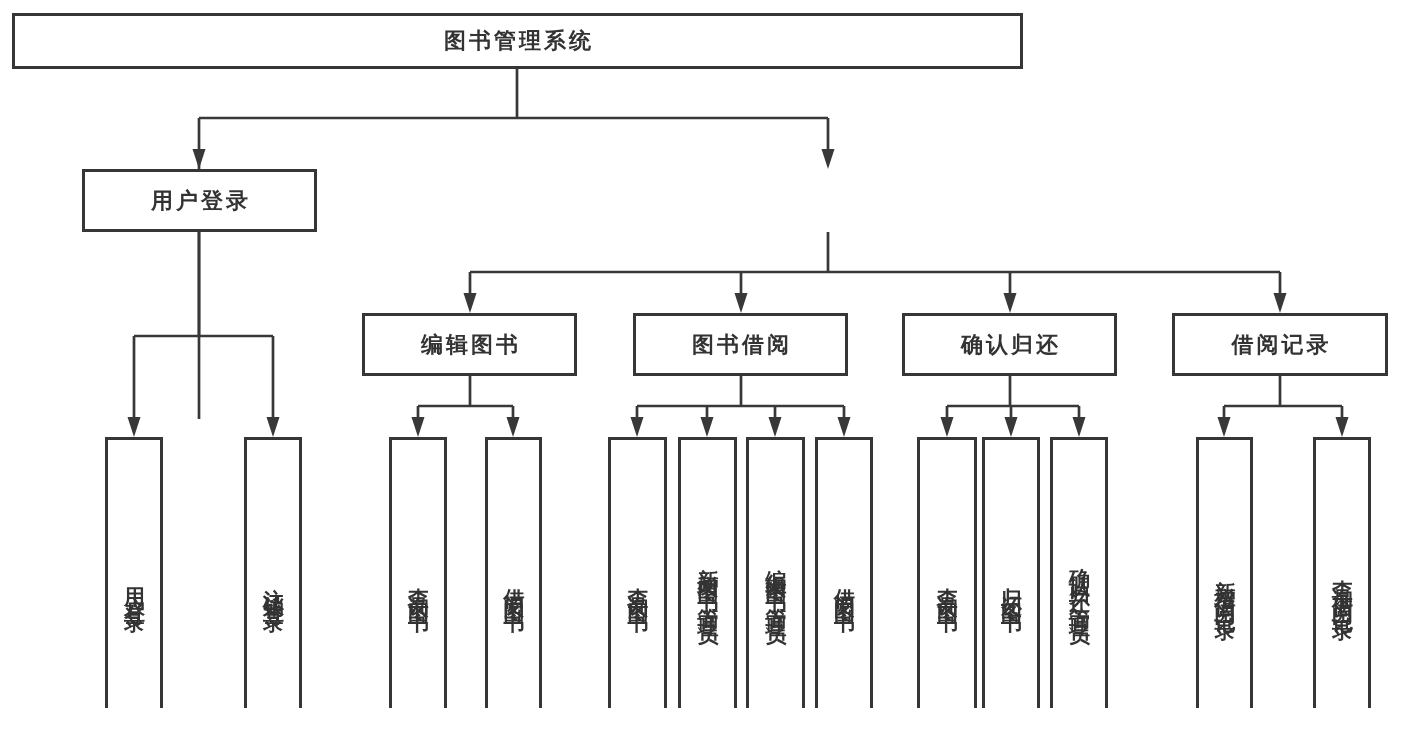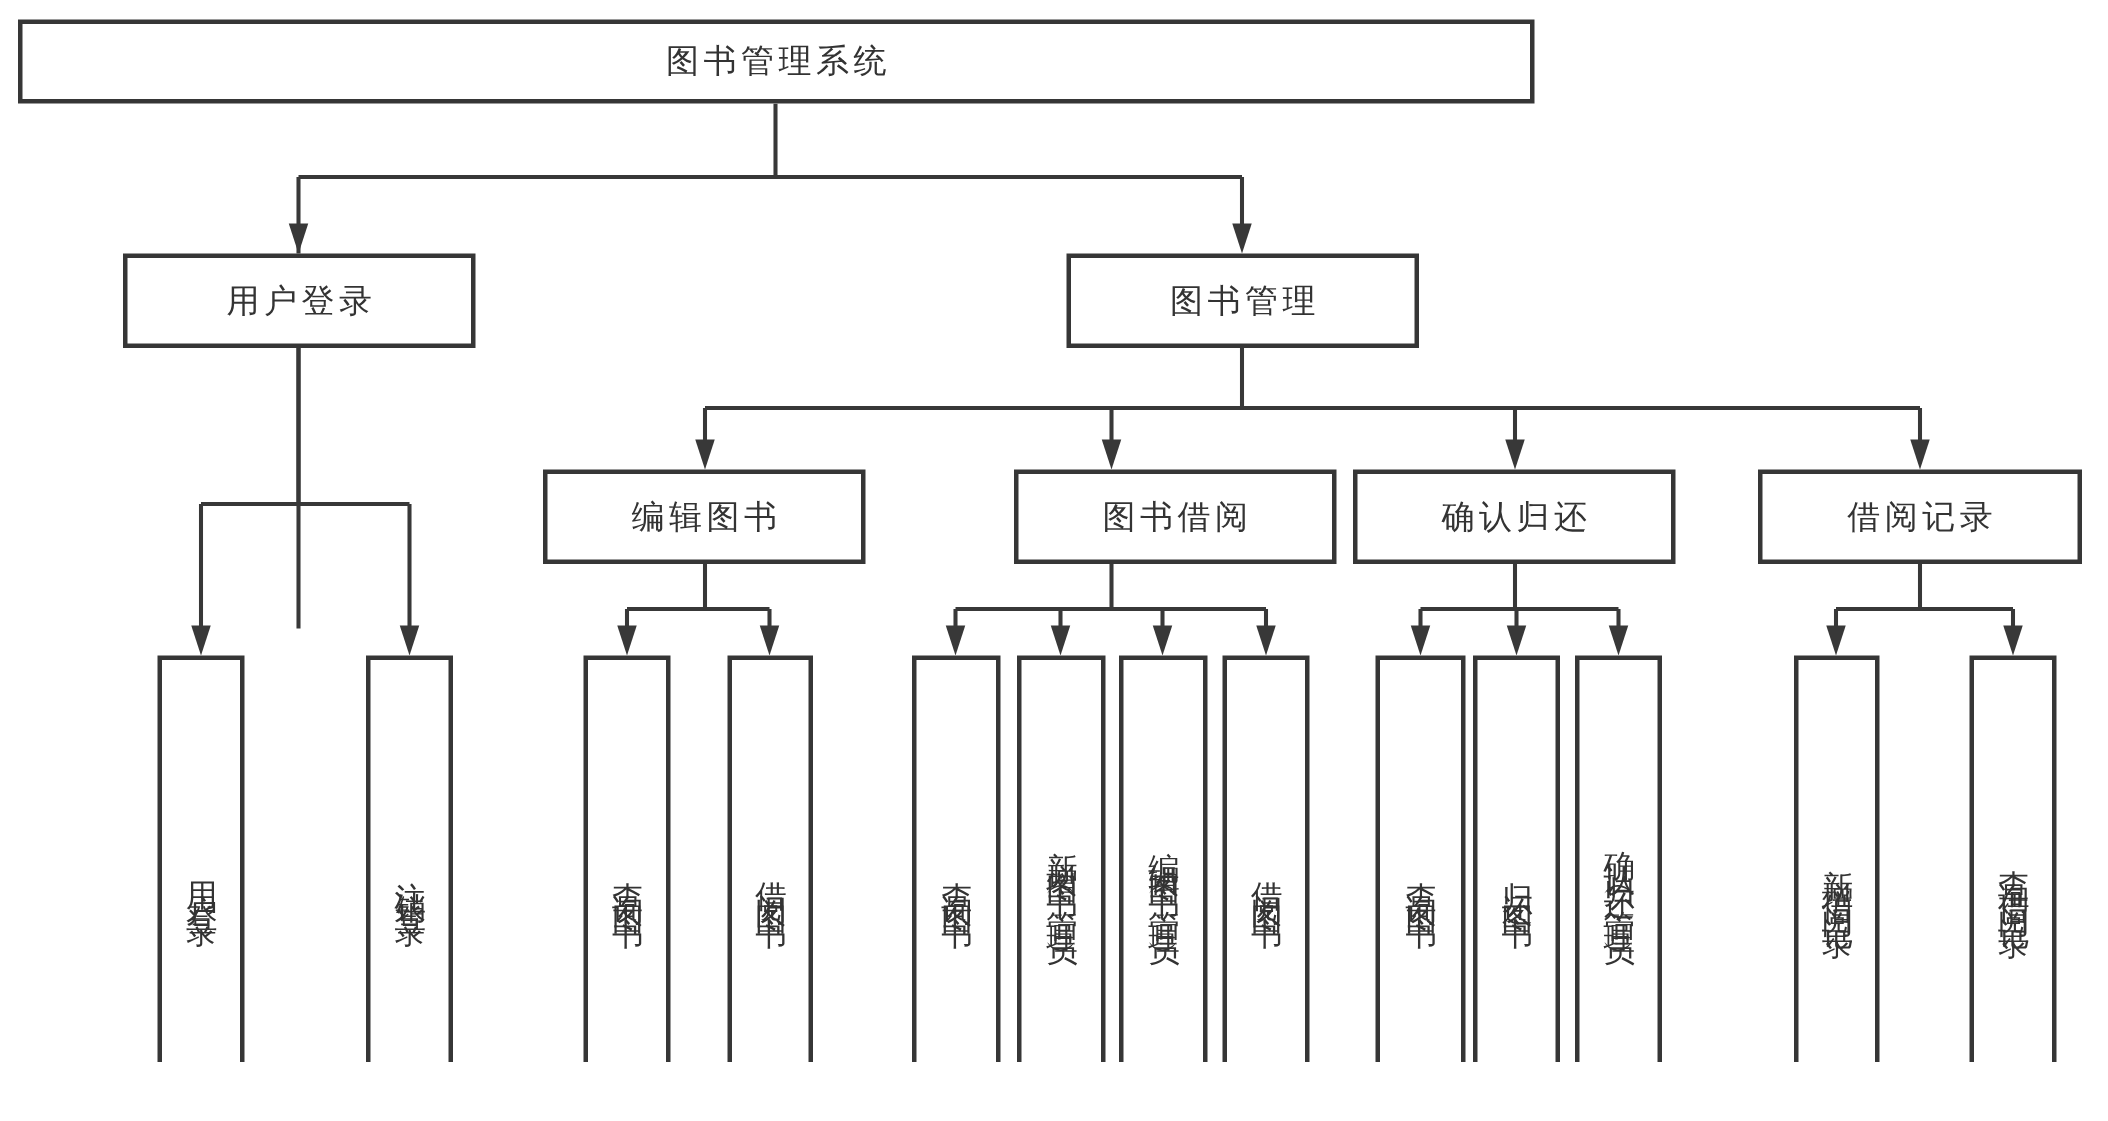--- a/index.html
+++ b/index.html
@@ -3,20 +3,21 @@
 <meta charset="utf-8">
 <style>
   html, body { margin: 0; padding: 0; background: #ffffff; }
   .stage {
     position: relative;
     width: 1405px;
     height: 708px;
     background: #ffffff;
     font-family: "DejaVu Sans", "Liberation Sans", sans-serif;
     overflow: hidden;
+    font-weight: bold;
   }
   .wires {
     position: absolute;
     left: 0; top: 0;
     width: 1405px; height: 747px;
     pointer-events: none;
   }
   .node {
     position: absolute;
     box-sizing: border-box;
@@ -39,21 +40,21 @@
     text-orientation: mixed;
     font-size: 21px;
     letter-spacing: 8px;
     line-height: 1;
   }
   
   .b-root   { left: 12px;   top: 13px;  width: 1011px; height: 56px; }
   .b-login  { left: 82px;   top: 169px; width: 235px;  height: 63px; }
   .b-mgmt   { left: 711px;  top: 169px; width: 235px;  height: 63px; }
   .b-rec    { left: 362px;  top: 313px; width: 215px;  height: 63px; }
-  .b-borrow { left: 633px;  top: 313px; width: 215px;  height: 63px; margin-left: 43px; }
+  .b-borrow { left: 633px;  top: 313px; width: 215px;  height: 63px; }
   .b-cur    { left: 902px;  top: 313px; width: 215px;  height: 63px; }
   .b-hist   { left: 1172px; top: 313px; width: 216px;  height: 63px; }
   .leaf     { top: 437px; height: 300px; }
   .l1  { left: 105px;  width: 58px; }
   .l2  { left: 244px;  width: 58px; }
   .l3  { left: 389px;  width: 58px; }
   .l4  { left: 485px;  width: 57px; }
   .l5  { left: 608px;  width: 59px; }
   .l6  { left: 678px;  width: 59px; }
   .l7  { left: 746px;  width: 59px; }
@@ -118,21 +119,20 @@
       <use href="#ah" x="1011" y="437"></use>
       <use href="#ah" x="1079" y="437"></use>
       <use href="#ah" x="1224" y="437"></use>
       <use href="#ah" x="1342" y="437"></use>
     </g>
   </svg>
 
   <div class="node h b-root">图书管理系统</div>
 
   <div class="node h b-login">用户登录</div>
-  <div class="node h b-mgmt">图书管理</div>
 
   <div class="node h b-rec">编辑图书</div>
   <div class="node h b-borrow">图书借阅</div>
   <div class="node h b-cur">确认归还</div>
   <div class="node h b-hist">借阅记录</div>
 
   <div class="node v leaf l1">用户登录</div>
   <div class="node v leaf l2">注销登录</div>
 
   <div class="node v leaf l3">查询图书</div>

